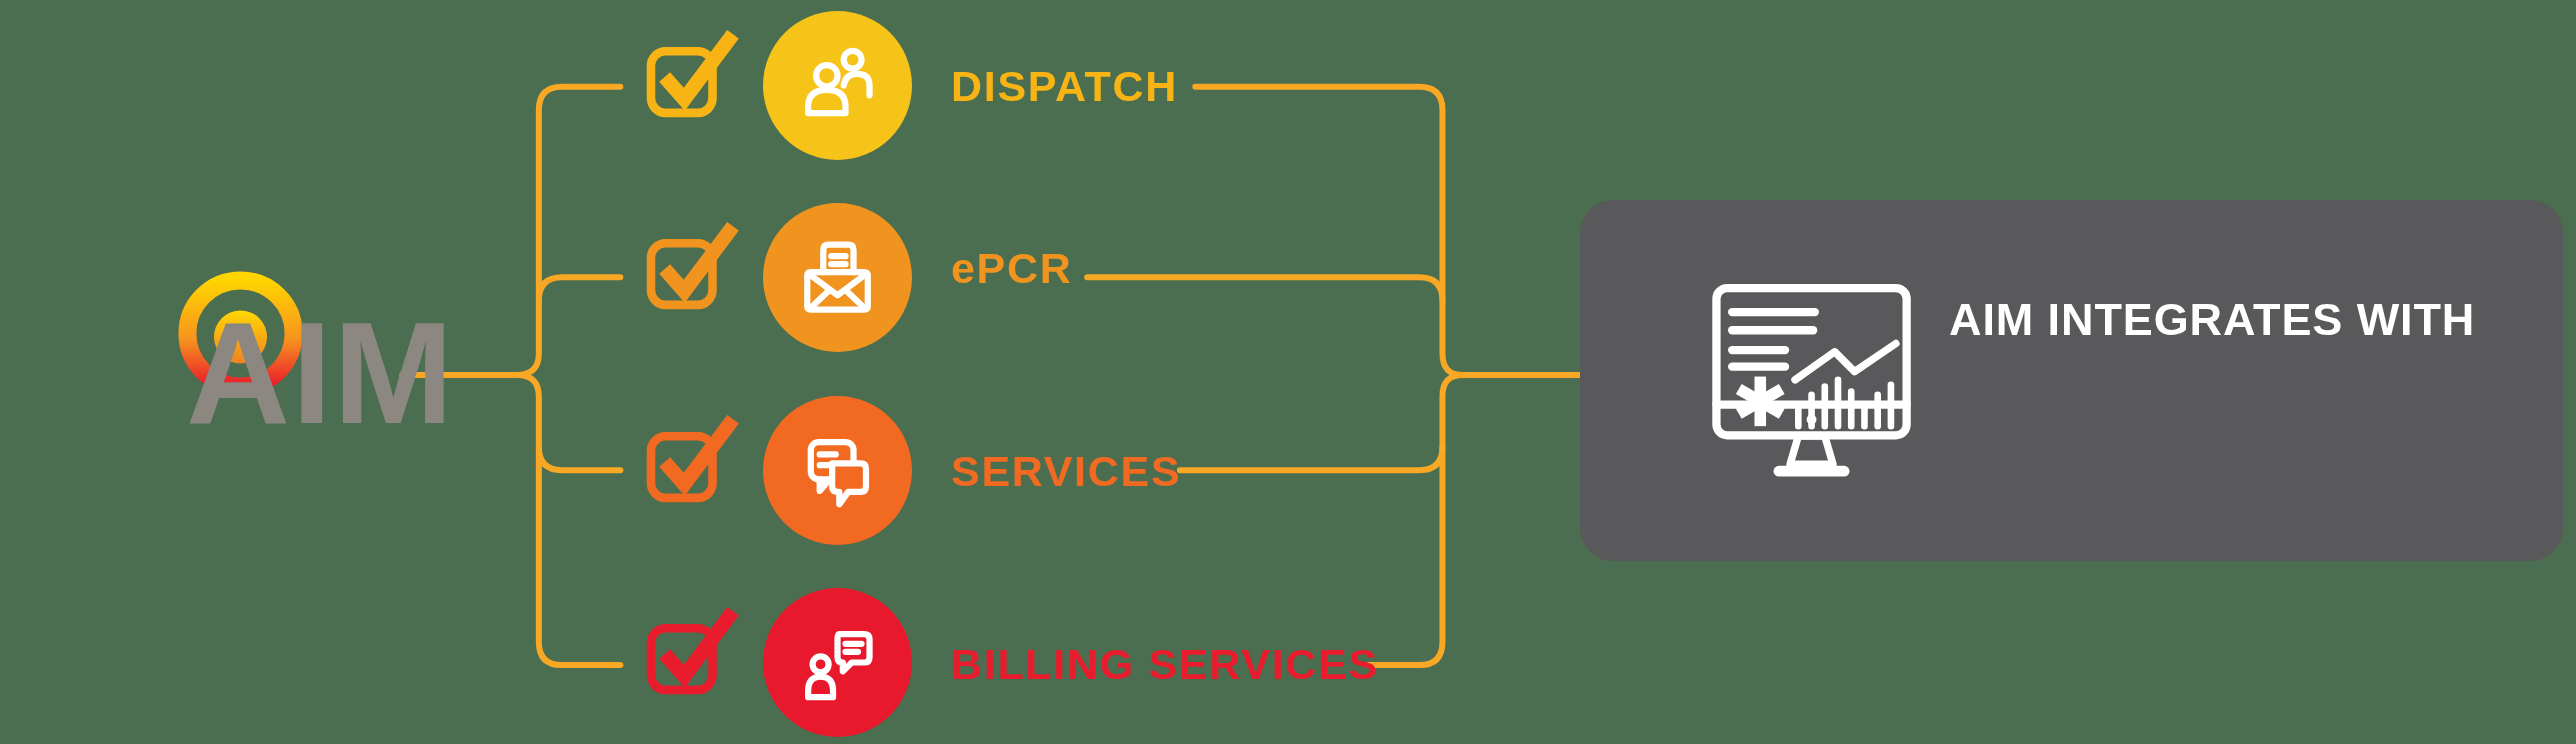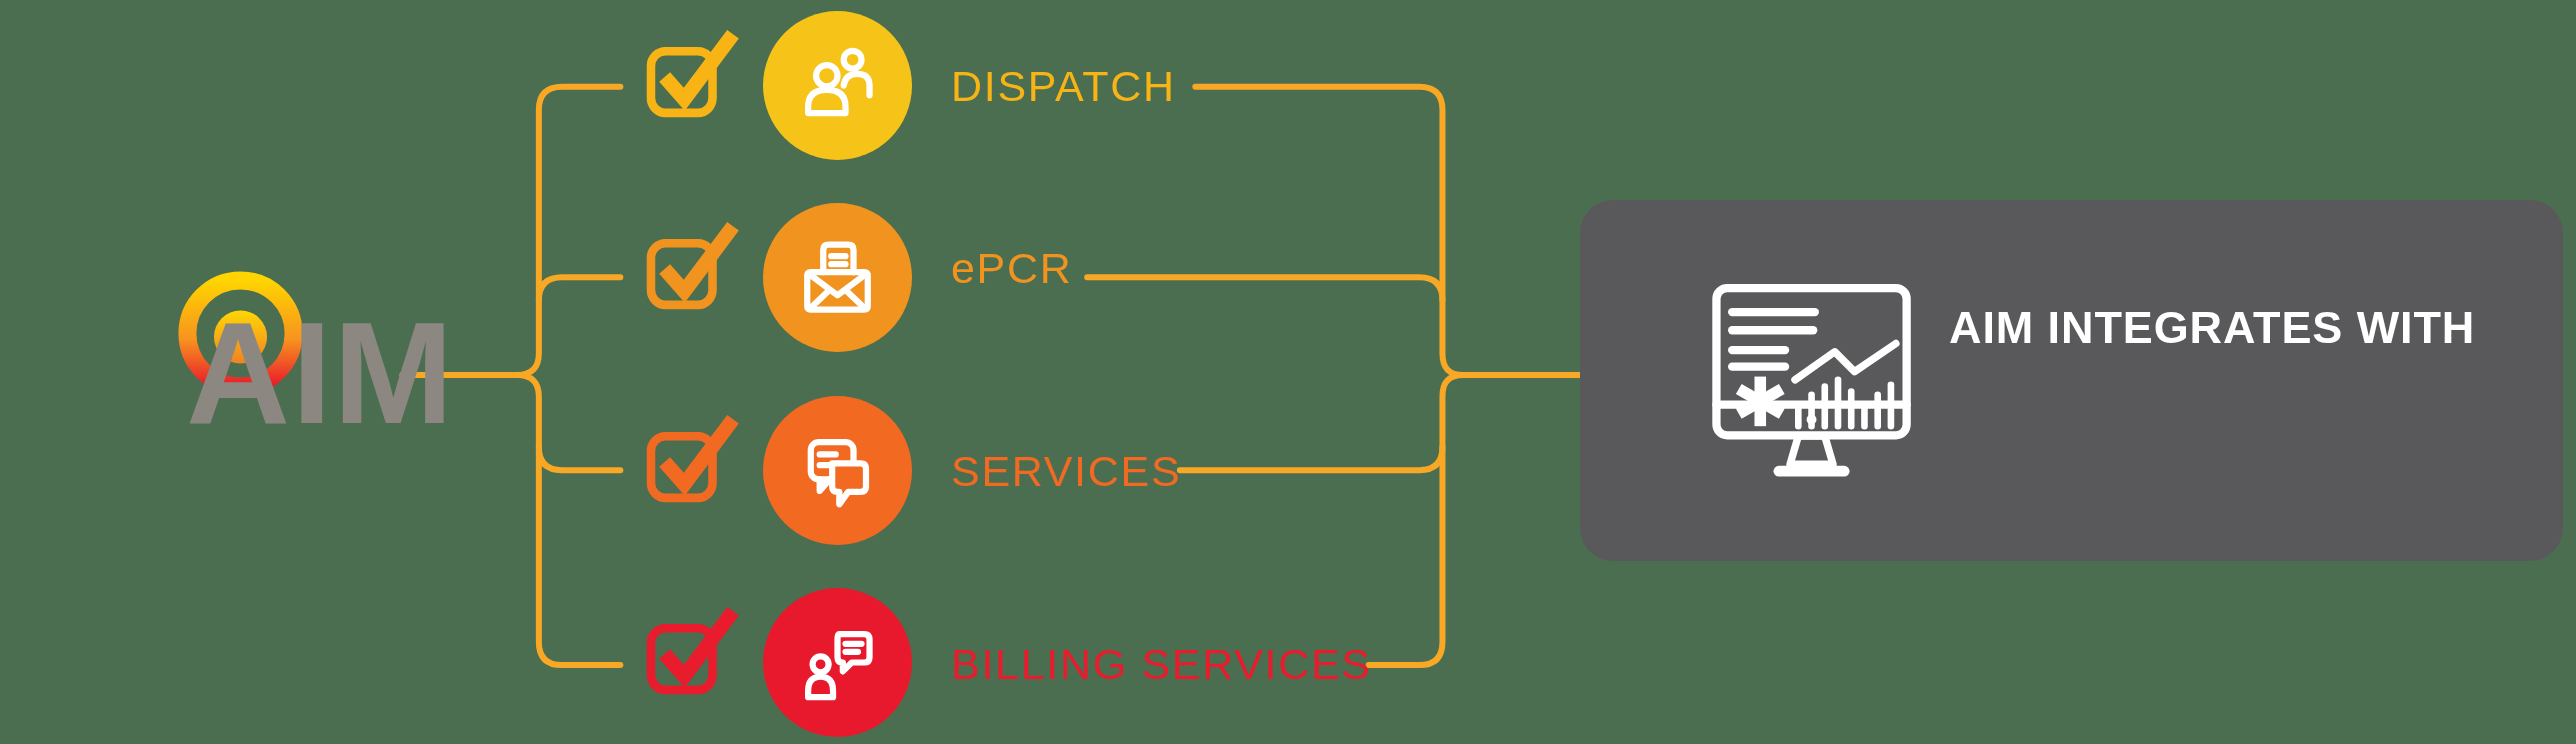--- a/index.html
+++ b/index.html
@@ -41,34 +41,34 @@
   .checkbox .box{fill:none;stroke:currentColor;stroke-width:10;}
   .checkbox .tick{fill:none;stroke:currentColor;stroke-width:17;}
   .circle-badge{
     position:absolute;left:763px;width:149px;height:149px;border-radius:50%;
     display:flex;align-items:center;justify-content:center;
   }
   .circle-badge svg{display:block;}
   .icon-stroke{fill:none;stroke:#FFFFFF;stroke-width:7;stroke-linecap:round;stroke-linejoin:round;}
   .module-label{
     position:absolute;left:951px;height:48px;line-height:48px;
-    font-size:43px;font-weight:normal;letter-spacing:1.7px;color:currentColor;
+    font-size:43px;font-weight:bold;letter-spacing:1.7px;color:currentColor;
     white-space:nowrap;
   }
   
   .integration-box{
     position:absolute;left:1580px;top:200px;width:983px;height:361px;
     background:var(--box-bg,#59585A);
     border-radius:33px;
   }
   .monitor-icon{position:absolute;left:129px;top:79px;}
   .box-text{
     position:absolute;left:369px;top:89px;
     color:#FFFFFF;font-size:45px;line-height:61px;font-weight:bold;
-    letter-spacing:0.9px;white-space:nowrap;margin-top:8px;
+    letter-spacing:0.9px;white-space:nowrap;
   }
 </style>
 </head>
 <body>
 
 <div class="canvas" style="--bg: #4C6E50; --connector: #F9A825; --box-bg: #59585A;">
 
   <svg class="connectors" viewBox="0 0 3000 867">
     <g>
       <path d="M468,437 H602"></path>

